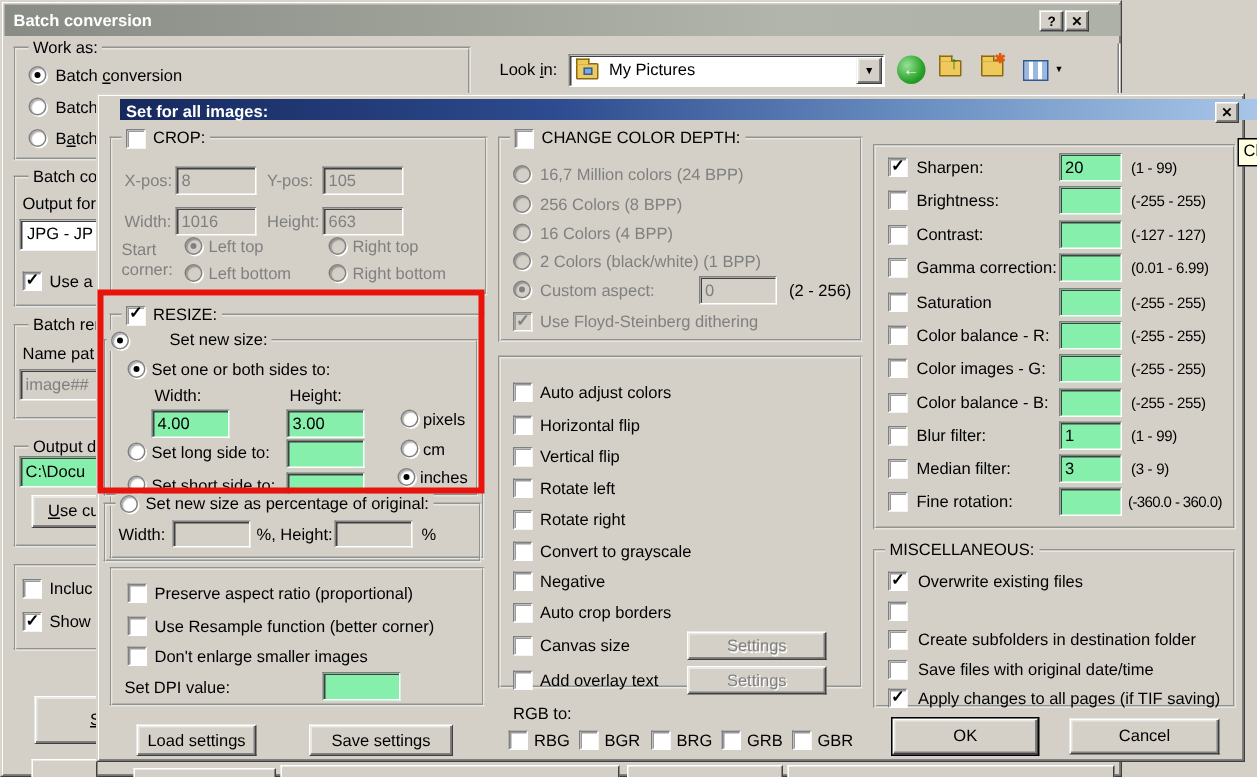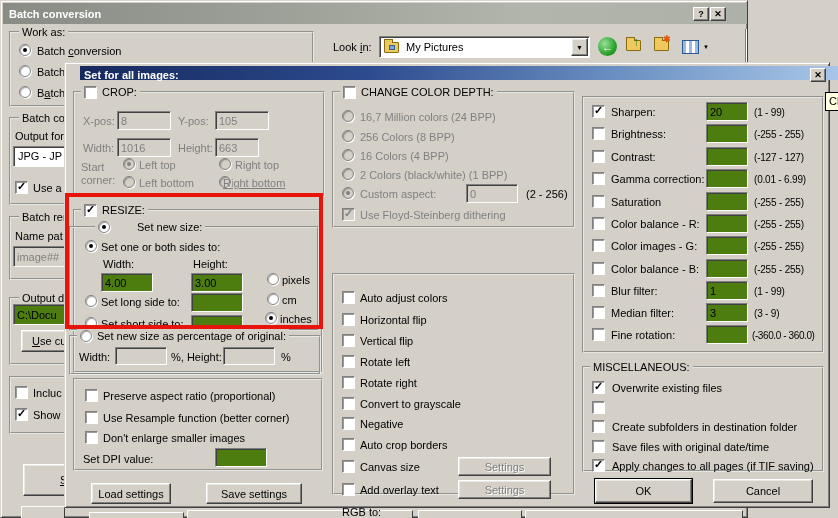--- a/index.html
+++ b/index.html
@@ -27,21 +27,21 @@
   .cb { position:absolute; width:13px; height:13px; background:#fff; border:1px solid;
     border-color:#808080 #fff #fff #808080; box-shadow: inset 1px 1px 0 #9a9a9a; }
   .cb.checked::after { content:"✓"; position:absolute; left:1px; top:-2px; font-size:11px; font-weight:bold; color:#000; }
   .cb.dis { background:#d4d0c8; }
   .cb.dis.checked::after { color:#808080; }
   .rb { position:absolute; width:12px; height:12px; border-radius:50%; background:#fff;
     border:1px solid #808080; box-shadow: inset 1px 1px 1px rgba(64,64,64,.45), 1px 1px 0 #fff; }
   .rb.on::after { content:""; position:absolute; left:3px; top:3px; width:4px; height:4px; border-radius:50%; background:#000; }
   .rb.dis { background:#d4d0c8; }
   .rb.dis.on::after { background:#808080; }
-  .field { position:absolute; height:19px; background:#4d7c0f; border:1px solid;
+  .field { position:absolute; height:19px; background:#86efac; border:1px solid;
     border-color:#808080 #fff #fff #808080; box-shadow: inset 1px 1px 0 #404040;
     font:11px "Liberation Sans",sans-serif; padding:1px 3px; color:#000; outline:none; }
   .field.dis { background:#d4d0c8; color:#808080; }
   .btn { position:absolute; background:#d4d0c8; border:1px solid; border-color:#fff #404040 #404040 #fff;
     box-shadow: inset -1px -1px 0 #808080, inset 1px 1px 0 #e8e8e4;
     font:11px "Liberation Sans",sans-serif; display:flex; align-items:center; justify-content:center; color:#000; }
   .btn.default { outline:1px solid #000; }
   .btn.dis { color:#808080; text-shadow:1px 1px 0 #fff; }
   .redbox { position:absolute; border:4px solid #e8140c; z-index:5; pointer-events:none; }
   .tooltip { position:absolute; left:825px; top:92px; width:28px; height:19px; z-index:30;
@@ -157,41 +157,41 @@
         <span class="cb" style="position:relative;"></span>
         <span>CROP:</span>
       </span>
       <span class="lbl gray" style="left:8px;top:22px;">X-pos:</span>
       <input class="field dis" style="left: 42px; top: 18px; width: 54px;" readonly="" value="8">
       <span class="lbl gray" style="left:103px;top:22px;">Y-pos:</span>
       <input class="field dis" style="left: 140px; top: 18px; width: 54px;" readonly="" value="105">
       <span class="lbl gray" style="left:8px;top:49px;">Width:</span>
       <input class="field dis" style="left: 42px; top: 45px; width: 54px;" readonly="" value="1016">
       <span class="lbl gray" style="left:103px;top:49px;">Height:</span>
-      <input class="field dis" style="left: 140px; top: 45px; width: 44px;" readonly="" value="663">
+      <input class="field dis" style="left: 140px; top: 45px; width: 54px;" readonly="" value="663">
       <span class="lbl gray" style="left:6px;top:68px;">Start</span>
       <span class="lbl gray" style="left:6px;top:81px;">corner:</span>
       <span class="rb on dis" style="left:48px;top:65px;"></span>
       <span class="lbl gray" style="left:64px;top:66px;">Left top</span>
       <span class="rb dis" style="left:144px;top:65px;"></span>
       <span class="lbl gray" style="left:160px;top:66px;">Right top</span>
       <span class="rb dis" style="left:48px;top:83px;"></span>
       <span class="lbl gray" style="left:64px;top:84px;">Left bottom</span>
       <span class="rb dis" style="left:144px;top:83px;"></span>
-      <span class="lbl gray" style="left:148px;top:84px;text-decoration:underline;">Right bottom</span>
+      <span class="lbl gray" style="left:160px;top:84px;">Right bottom</span>
     </div>
 
     <div class="groupbox" style="left:8px;top:146px;width:250px;height:164px;">
       <span class="cap" style="left:6px;">
         <span class="cb checked" style="position:relative;"></span>
         <span>RESIZE:</span>
       </span>
     </div>
     <div class="groupbox" style="left:4px;top:163px;width:250px;height:105px;border-color:#e2e2de;">
-      <span class="cap" style="left:24px;gap:27px;">
+      <span class="cap" style="left:0;gap:27px;">
         <span class="rb on" style="position:relative;"></span>
         <span>Set new size:</span>
       </span>
       <span class="rb on" style="left:14px;top:12px;"></span>
       <span class="lbl" style="left:30px;top:13px;">Set one or both sides to:</span>
       <span class="lbl" style="left:32px;top:30px;">Width:</span>
       <span class="lbl" style="left:122px;top:30px;">Height:</span>
       <input class="field" style="left: 30px; top: 45px; width: 52px;" value="4.00">
       <input class="field" style="left: 120px; top: 45px; width: 52px;" value="3.00">
       <span class="rb" style="left:14px;top:67px;"></span>
@@ -248,21 +248,21 @@
       <span class="rb dis" style="left:8px;top:75px;"></span>
       <span class="lbl gray" style="left:26px;top:76px;">2 Colors (black/white) (1 BPP)</span>
       <span class="rb on dis" style="left:8px;top:94px;"></span>
       <span class="lbl gray" style="left:26px;top:95px;">Custom aspect:</span>
       <input class="field dis" style="left: 132px; top: 91px; width: 52px;" readonly="" value="0">
       <span class="lbl" style="left:192px;top:95px;">(2 - 256)</span>
       <span class="cb dis checked" style="left:8px;top:115px;"></span>
       <span class="lbl gray" style="left:26px;top:116px;">Use Floyd-Steinberg dithering</span>
     </div>
 
-    <div class="groupbox" style="left:267px;top:174px;width:243px;height:222px;margin-top:36px;">
+    <div class="groupbox" style="left:267px;top:174px;width:243px;height:222px;">
       <span class="cb" style="left:8px;top:16px;"></span>
       <span class="lbl" style="left:26px;top:17px;">Auto adjust colors</span>
       <span class="cb" style="left:8px;top:38px;"></span>
       <span class="lbl" style="left:26px;top:39px;">Horizontal flip</span>
       <span class="cb" style="left:8px;top:59px;"></span>
       <span class="lbl" style="left:26px;top:60px;">Vertical flip</span>
       <span class="cb" style="left:8px;top:80px;"></span>
       <span class="lbl" style="left:26px;top:81px;">Rotate left</span>
       <span class="cb" style="left:8px;top:101px;"></span>
       <span class="lbl" style="left:26px;top:102px;">Rotate right</span>

